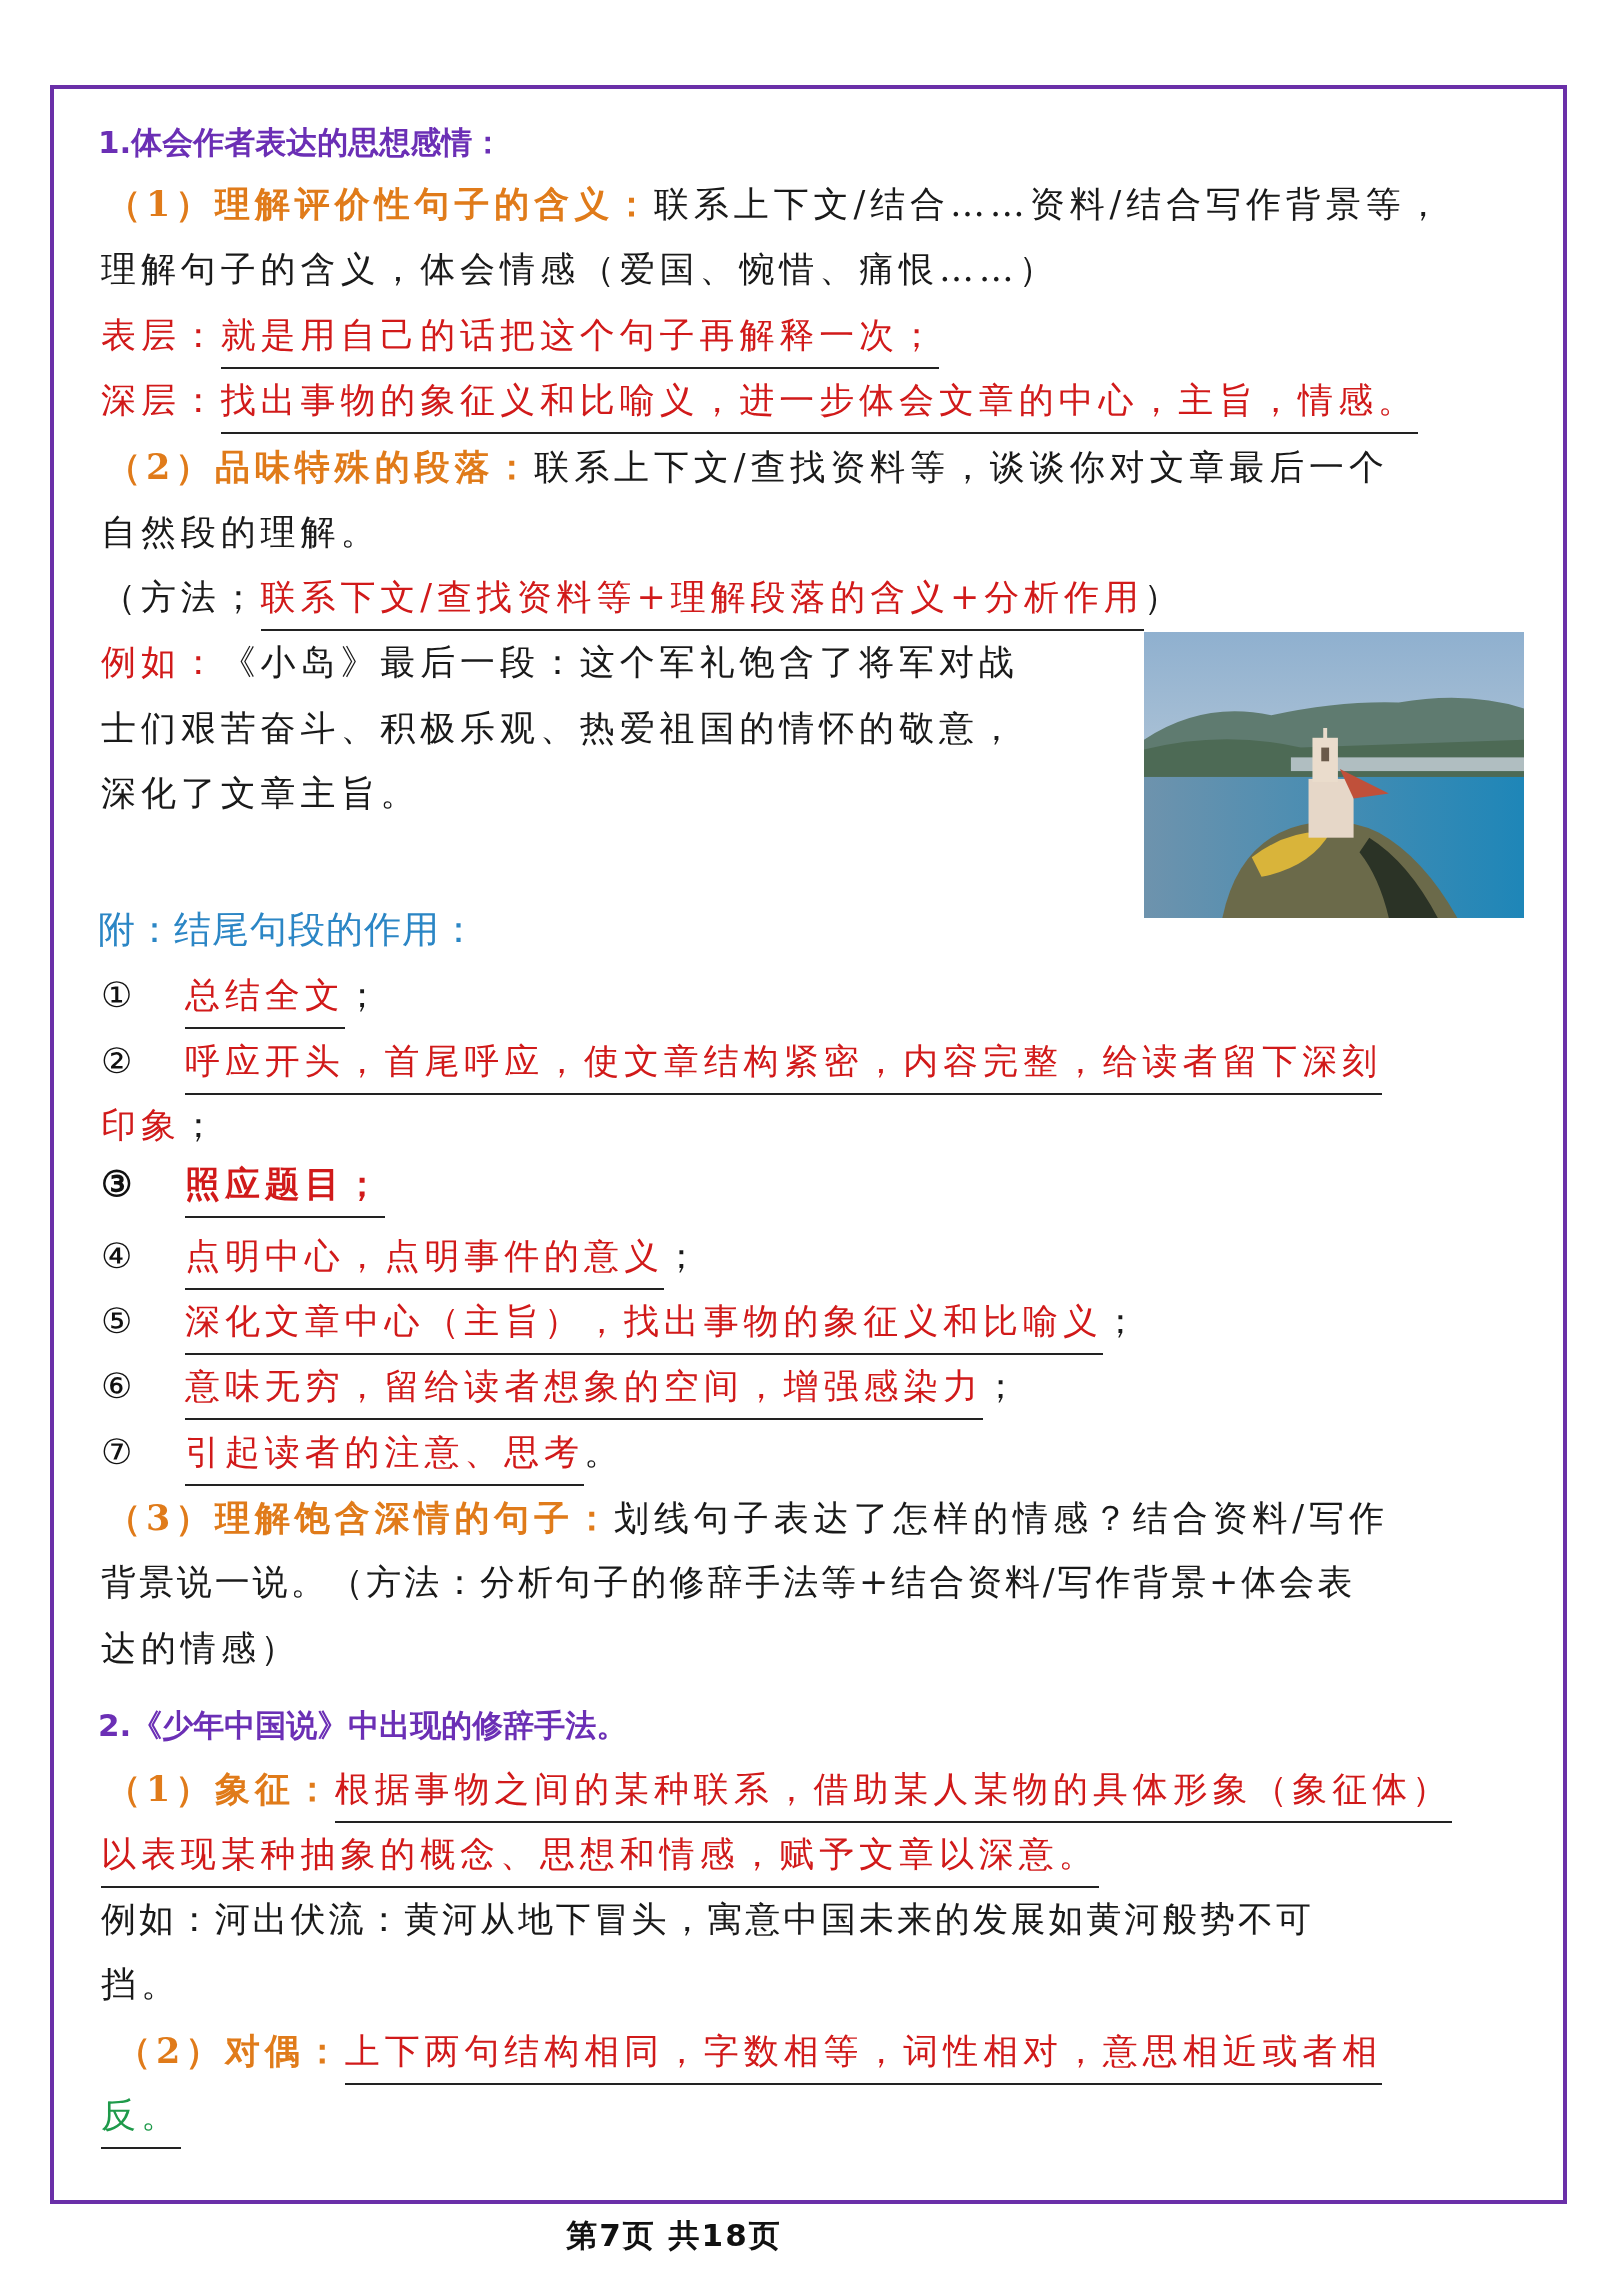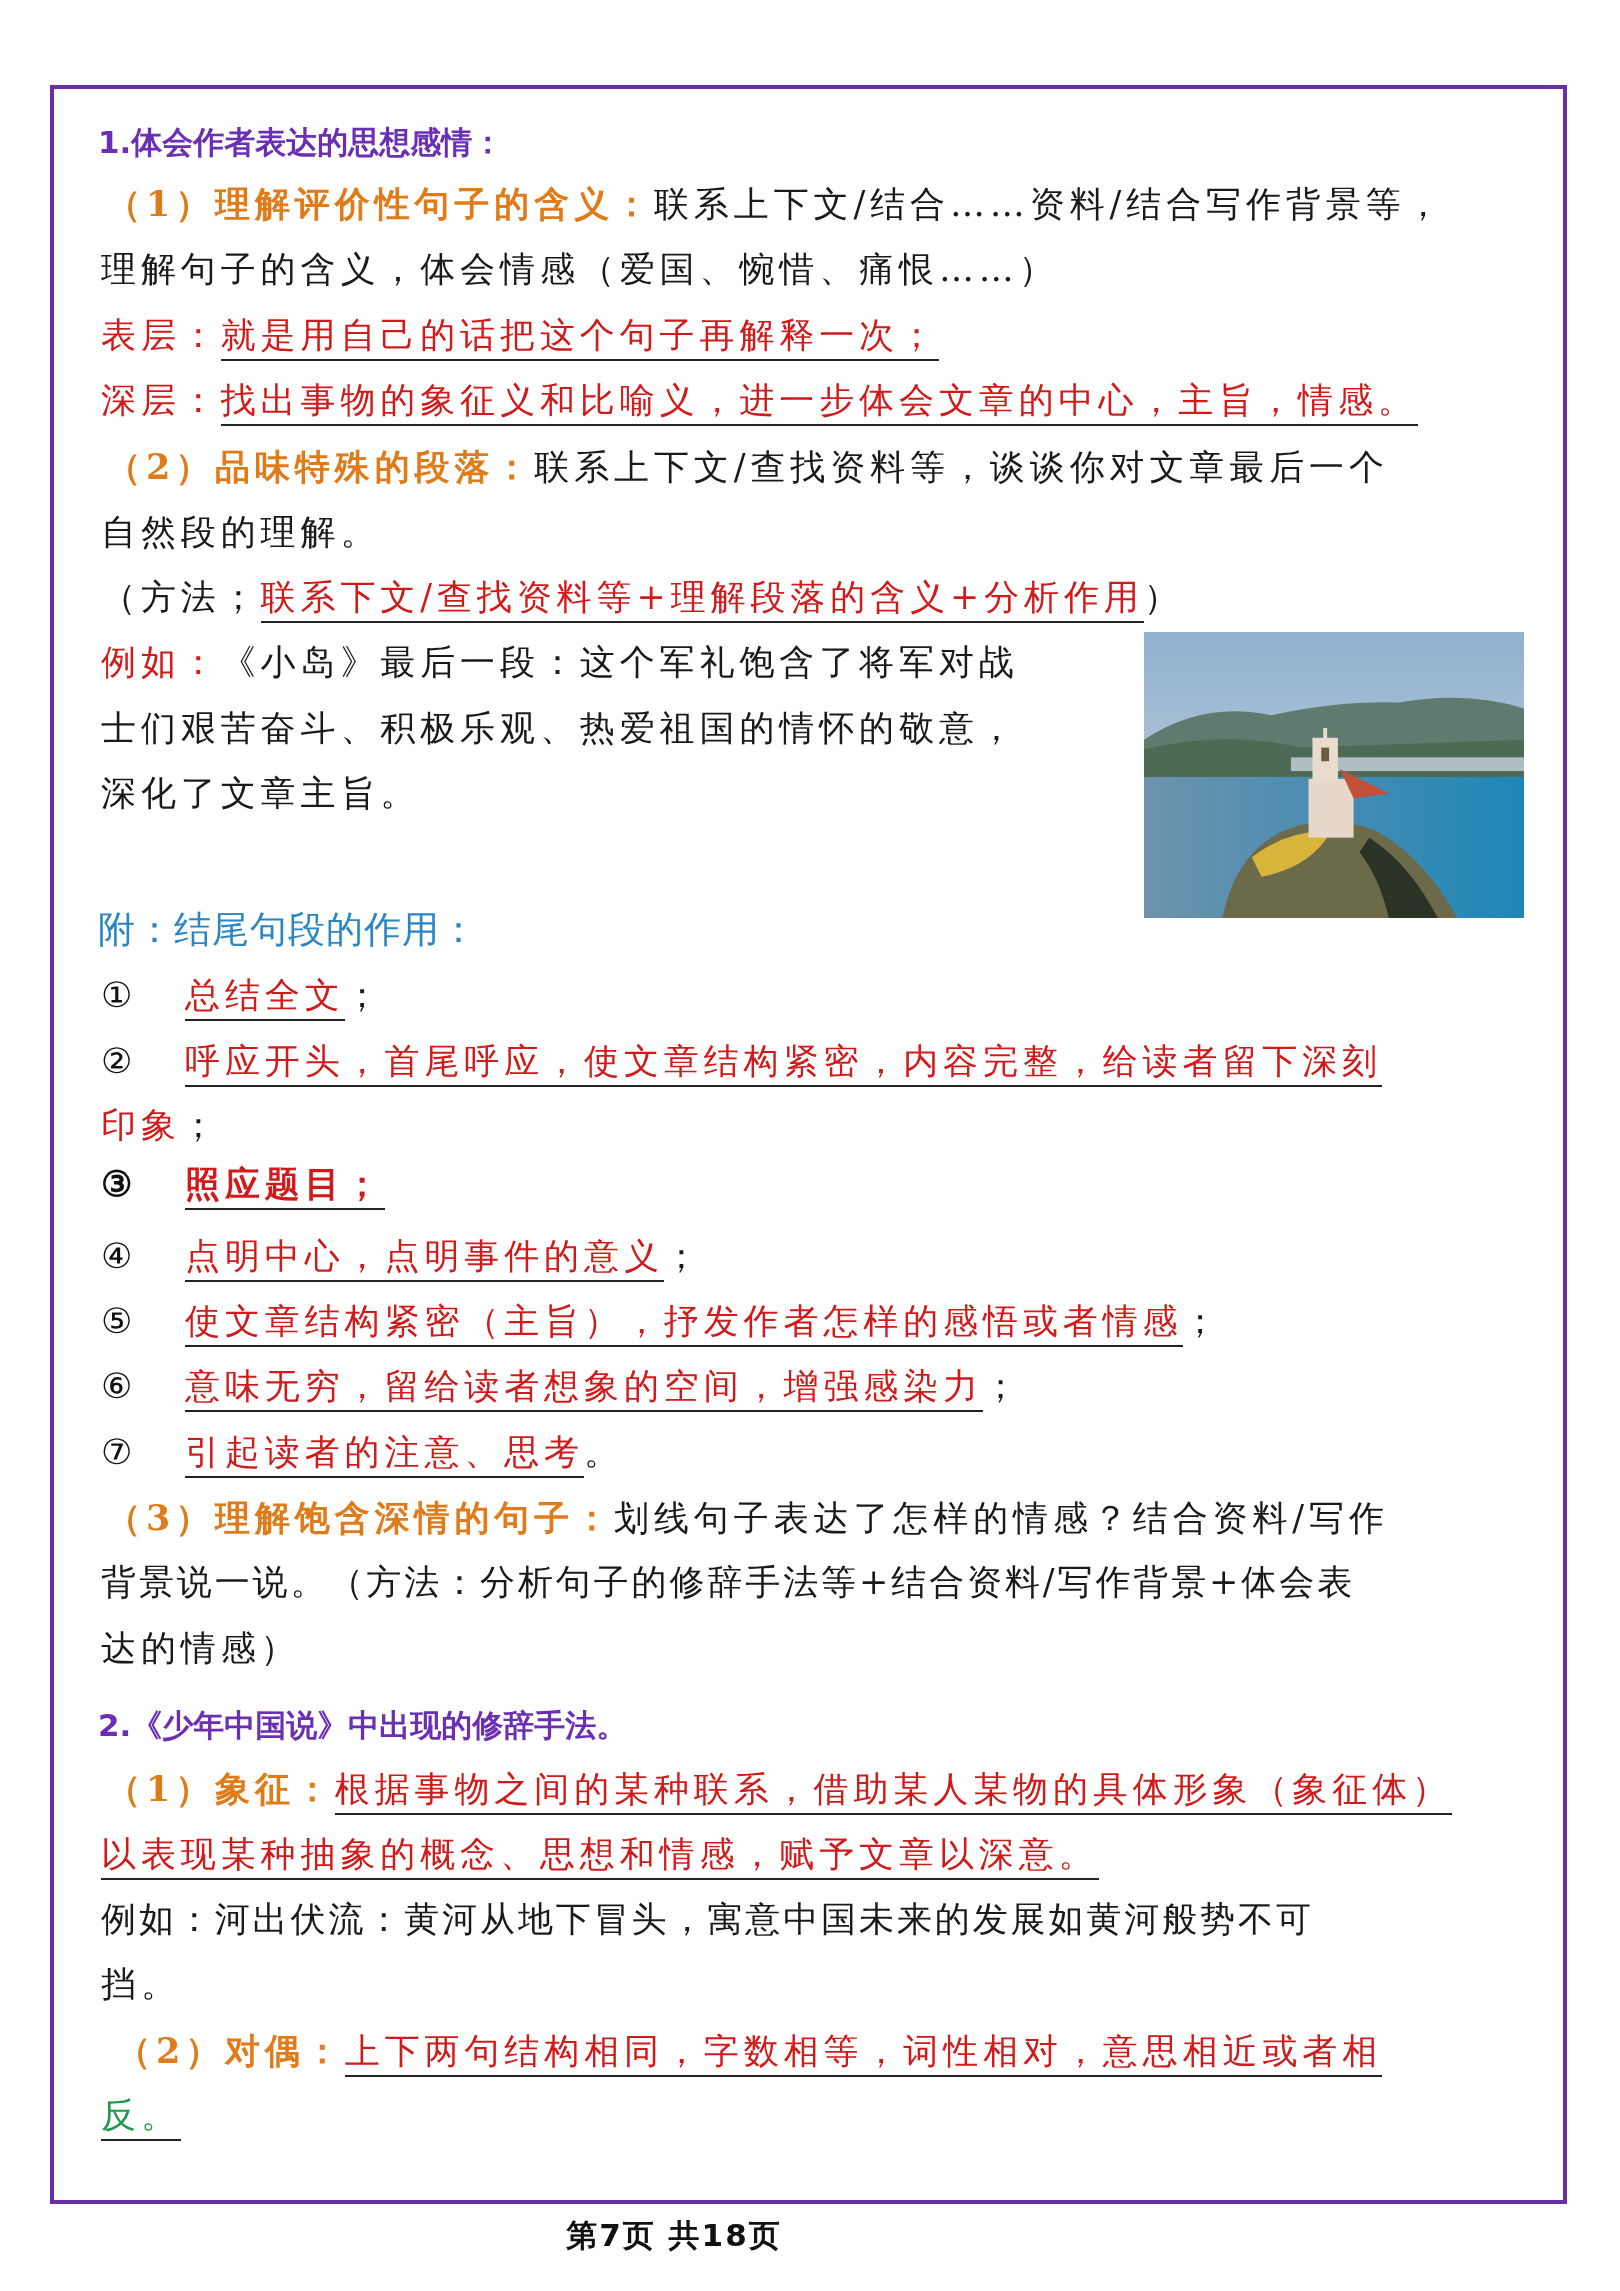--- a/index.html
+++ b/index.html
@@ -21,21 +21,21 @@
     font-family: "DejaVu Sans", "Liberation Sans", sans-serif;
     font-weight: bold; color: #6b2fb5; font-size: 31px; letter-spacing: 0;
   }
   .h-blue {
     font-family: "DejaVu Sans", "Liberation Sans", sans-serif;
     color: #2b86c5; font-size: 37px; letter-spacing: 1px;
   }
   .orange { color: #e07b1a; font-weight: bold; }
   .red { color: #d11a1a; }
   .green { color: #1e9a4a; }
-  .ul { border-bottom: 2.9px solid #222; padding-bottom: 4px; }
+  .ul { border-bottom: 2.9px solid #222; padding-bottom: 12px; }
   .num { display: inline-block; width: 84px; color: #111; }
   .photo {
     position: absolute; left: 1144px; top: 632px; width: 380px; height: 286px;
     overflow: hidden;
   }
   .footer {
     position: absolute; left: 0; width: 1348px; top: 2215px; text-align: center;
     font-family: "DejaVu Sans", "Liberation Sans", sans-serif;
     font-weight: bold; font-size: 31px; color: #111; letter-spacing: 2px;
   }
@@ -110,21 +110,21 @@
 <div class="line" style="top:1098px;">
   <span class="red">印象</span><span>；</span>
 </div>
 <div class="line" style="top:1156px;font-weight:bold;">
   <span class="num">③</span><span class="red ul">照应题目；</span>
 </div>
 <div class="line" style="top:1229px;">
   <span class="num">④</span><span class="red ul">点明中心，点明事件的意义</span><span>；</span>
 </div>
 <div class="line" style="top:1294px;">
-  <span class="num">⑤</span><span class="red ul">使文章结构紧密（主旨），抒发作者怎样的感悟或者情感</span><span>；</span>
+  <span class="num">⑤</span><span class="red ul">深化文章中心（主旨），找出事物的象征义和比喻义</span><span>；</span>
 </div>
 <div class="line" style="top:1359px;">
   <span class="num">⑥</span><span class="red ul">意味无穷，留给读者想象的空间，增强感染力</span><span>；</span>
 </div>
 <div class="line" style="top:1425px;">
   <span class="num">⑦</span><span class="red ul">引起读者的注意、思考</span><span>。</span>
 </div>
 
 <div class="line" style="top:1490px; left:106px;">
   <span class="orange">（3）理解饱含深情的句子：</span><span>划线句子表达了怎样的情感？结合资料/写作</span>

